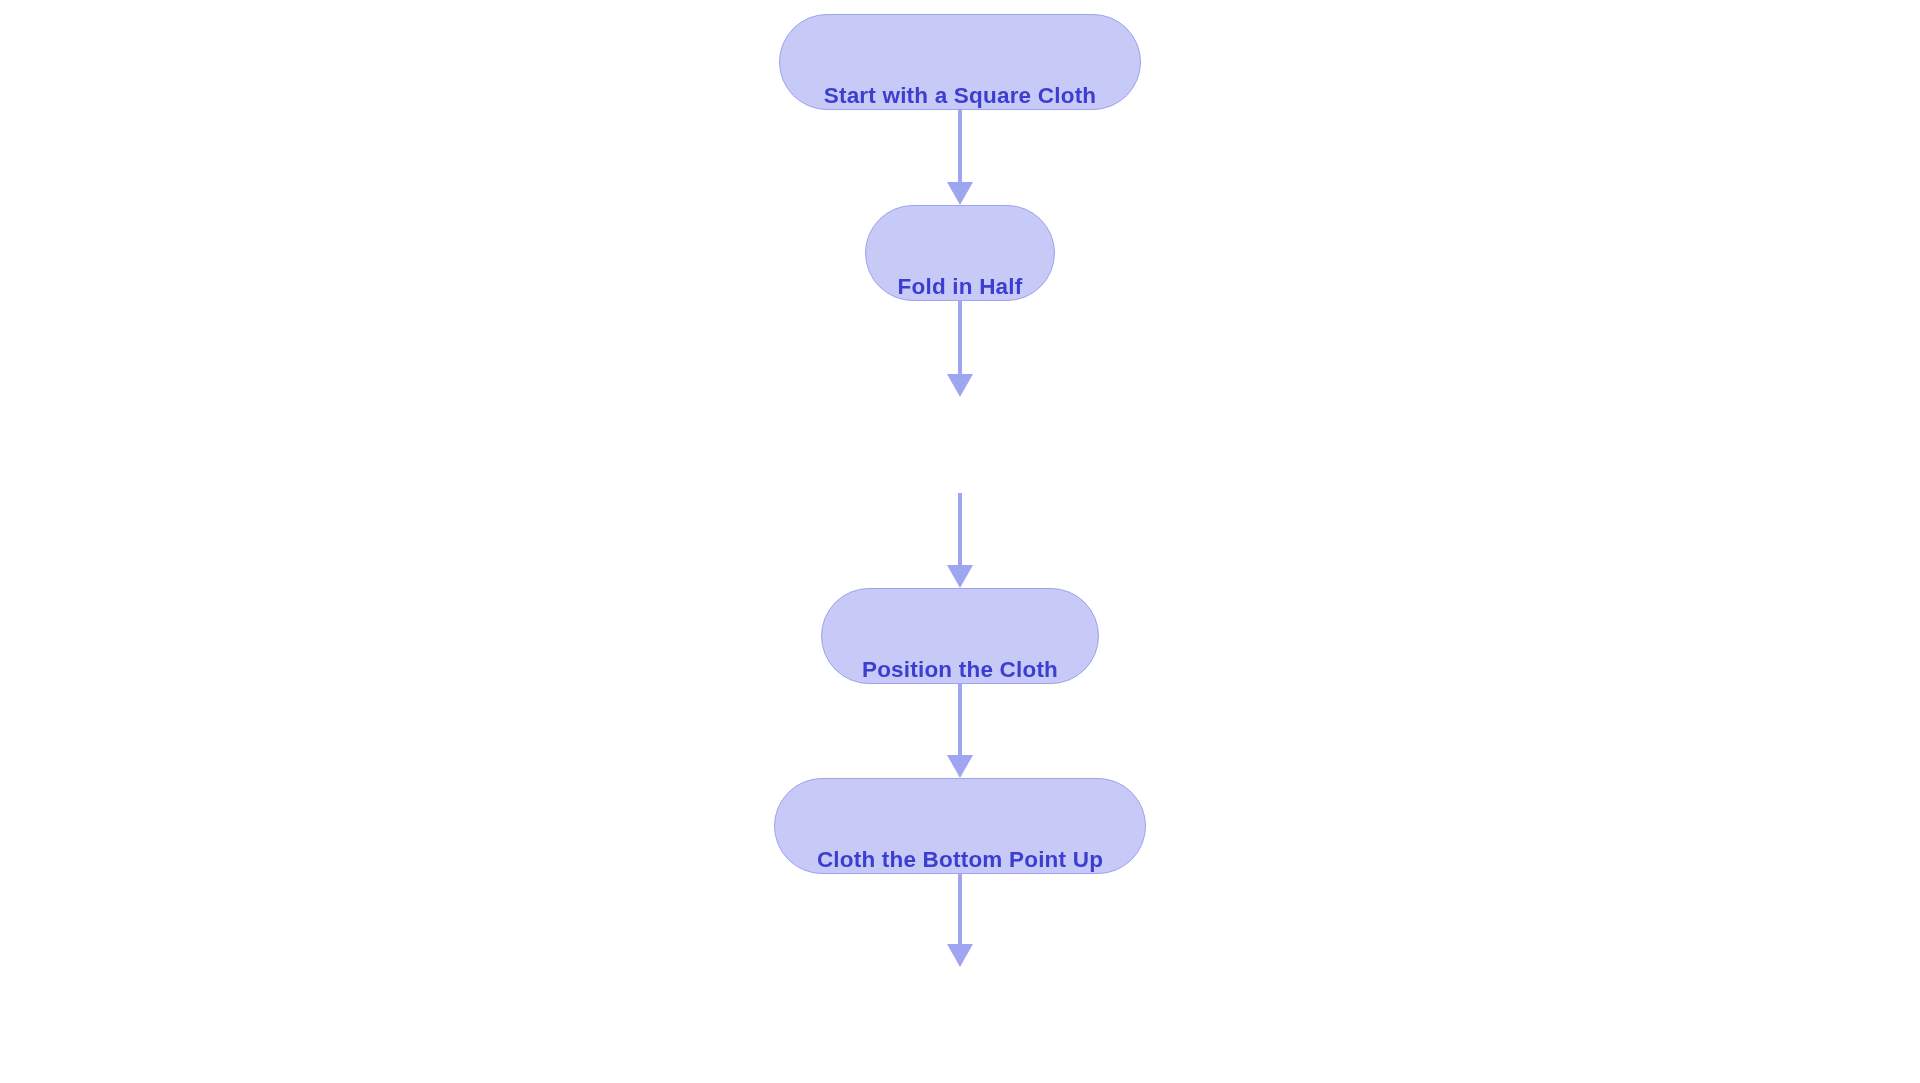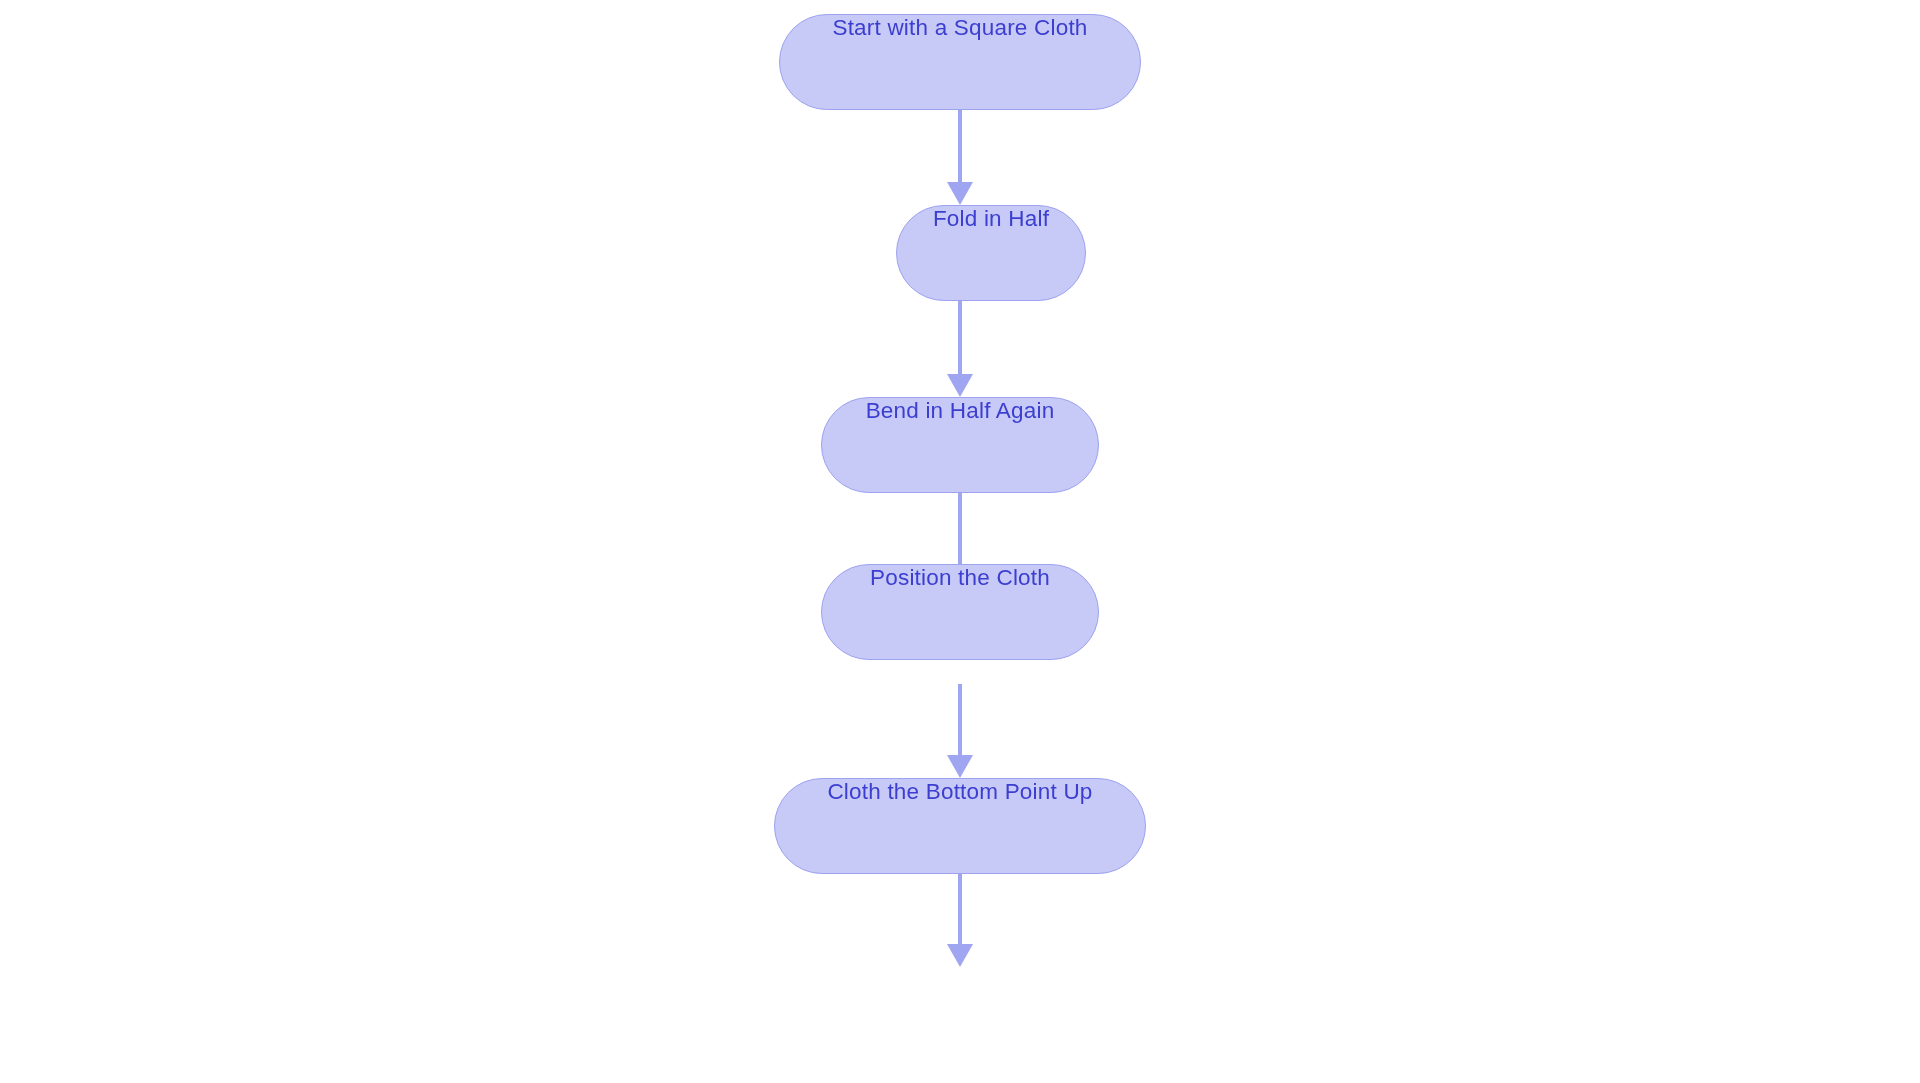--- a/index.html
+++ b/index.html
@@ -16,33 +16,33 @@
     font-family: "Liberation Sans", "DejaVu Sans", sans-serif;
   }
   .node {
     position: absolute;
     box-sizing: border-box;
     height: 96px;
     border-radius: 48px;
     background: var(--node-fill, #c7c9f7);
     border: 1.5px solid var(--node-border, #9da3f0);
     display: flex;
-    align-items: flex-start;
+    align-items: flex-end;
     justify-content: center;
     color: var(--node-text, #3b3ecf);
     font-size: 22.5px;
-    font-weight: 400;
+    font-weight: 700;
     letter-spacing: 0.2px;
     white-space: nowrap;
   }
   
   .n1 { left: 779px; top: 14px;  width: 362px; }
-  .n2 { left: 896px; top: 205px; width: 190px; }
+  .n2 { left: 865px; top: 205px; width: 190px; }
   .n3 { left: 821px; top: 397px; width: 278px; }
-  .n4 { left: 821px; top: 564px; width: 278px; }
+  .n4 { left: 821px; top: 588px; width: 278px; }
   .n5 { left: 774px; top: 778px; width: 372px; }
   .n6 { left: 842px; top: 967px; width: 236px; }
 
   .arrow {
     position: absolute;
     left: 960px;
     transform: translateX(-50%);
     display: flex;
     flex-direction: column;
     align-items: center;
@@ -80,23 +80,20 @@
 
   <div class="node n2">
     <span>Fold in Half</span>
   </div>
 
   <div class="arrow a2">
     <div class="shaft"></div>
     <div class="head"></div>
   </div>
 
-  <div class="node n3">
-    <span>Bend in Half Again</span>
-  </div>
 
   <div class="arrow a3">
     <div class="shaft"></div>
     <div class="head"></div>
   </div>
 
   <div class="node n4">
     <span>Position the Cloth</span>
   </div>
 

